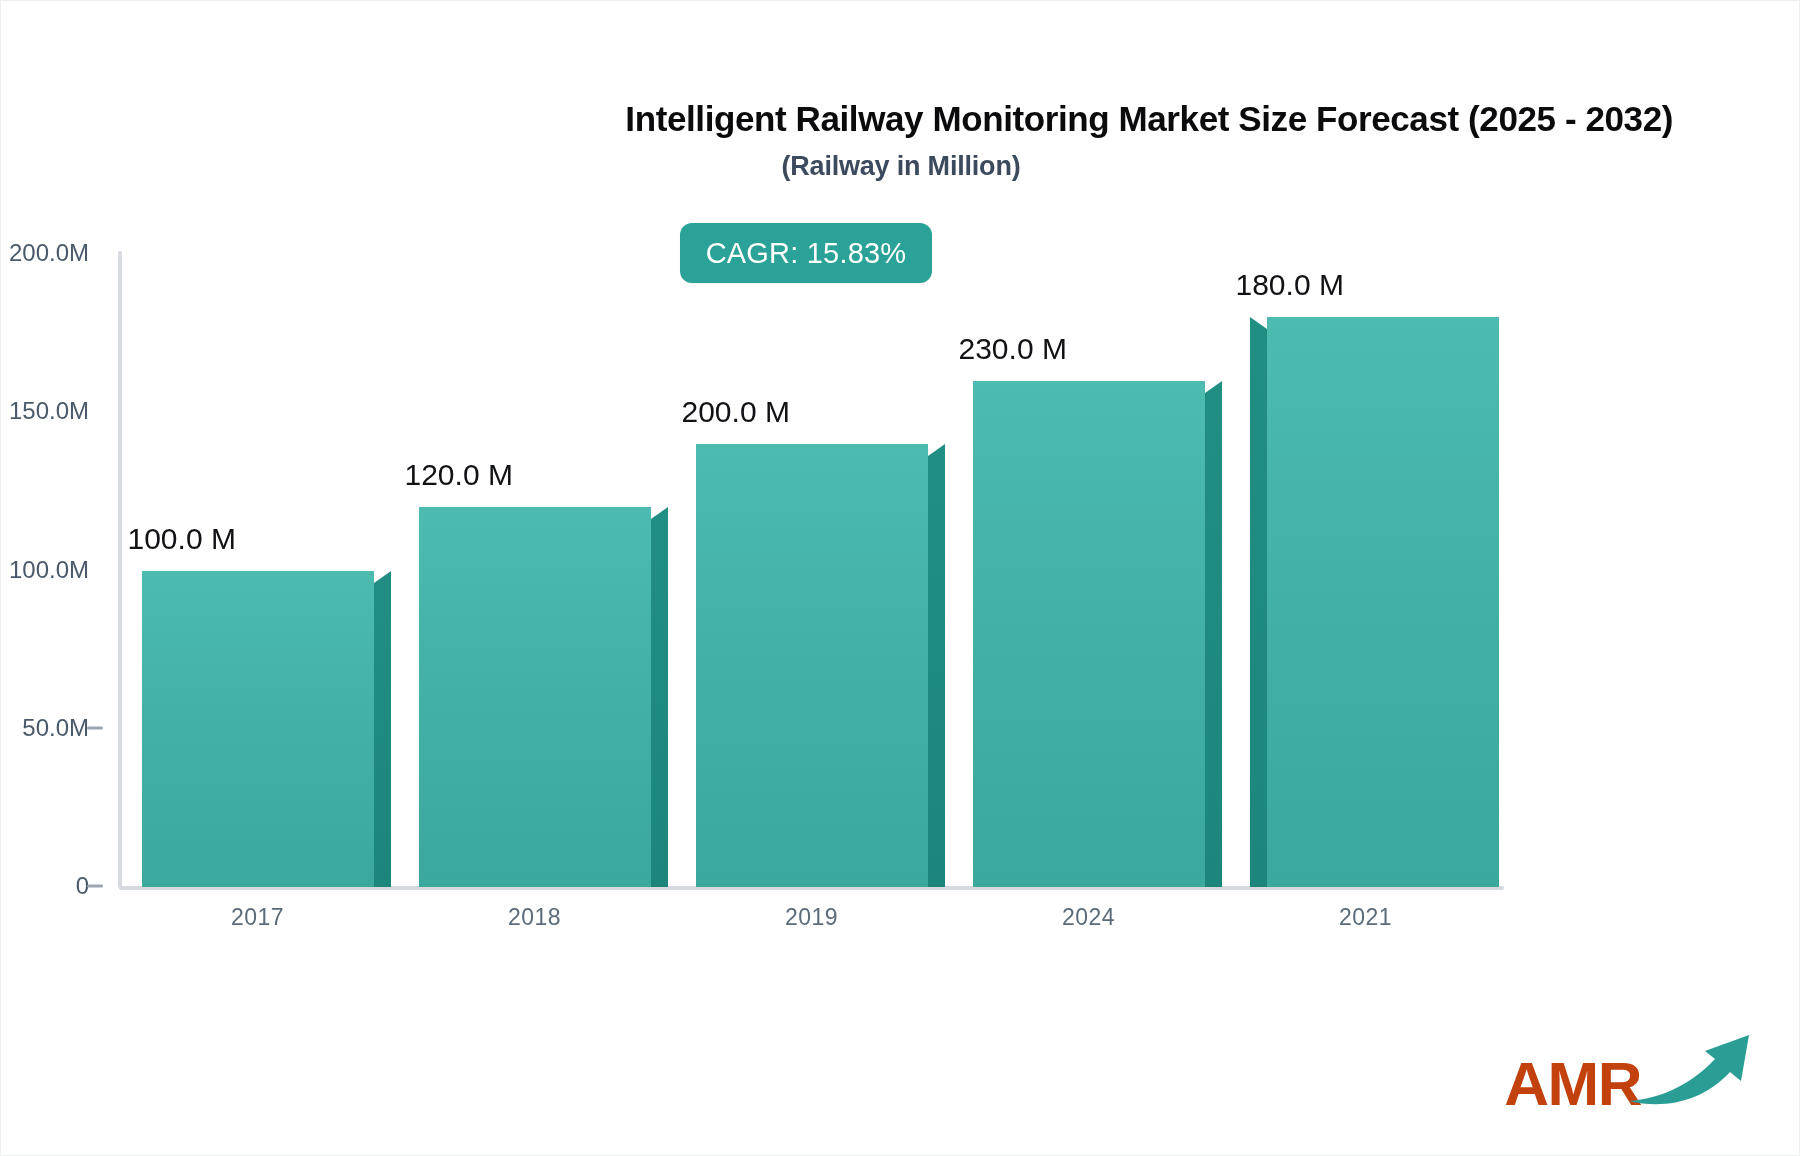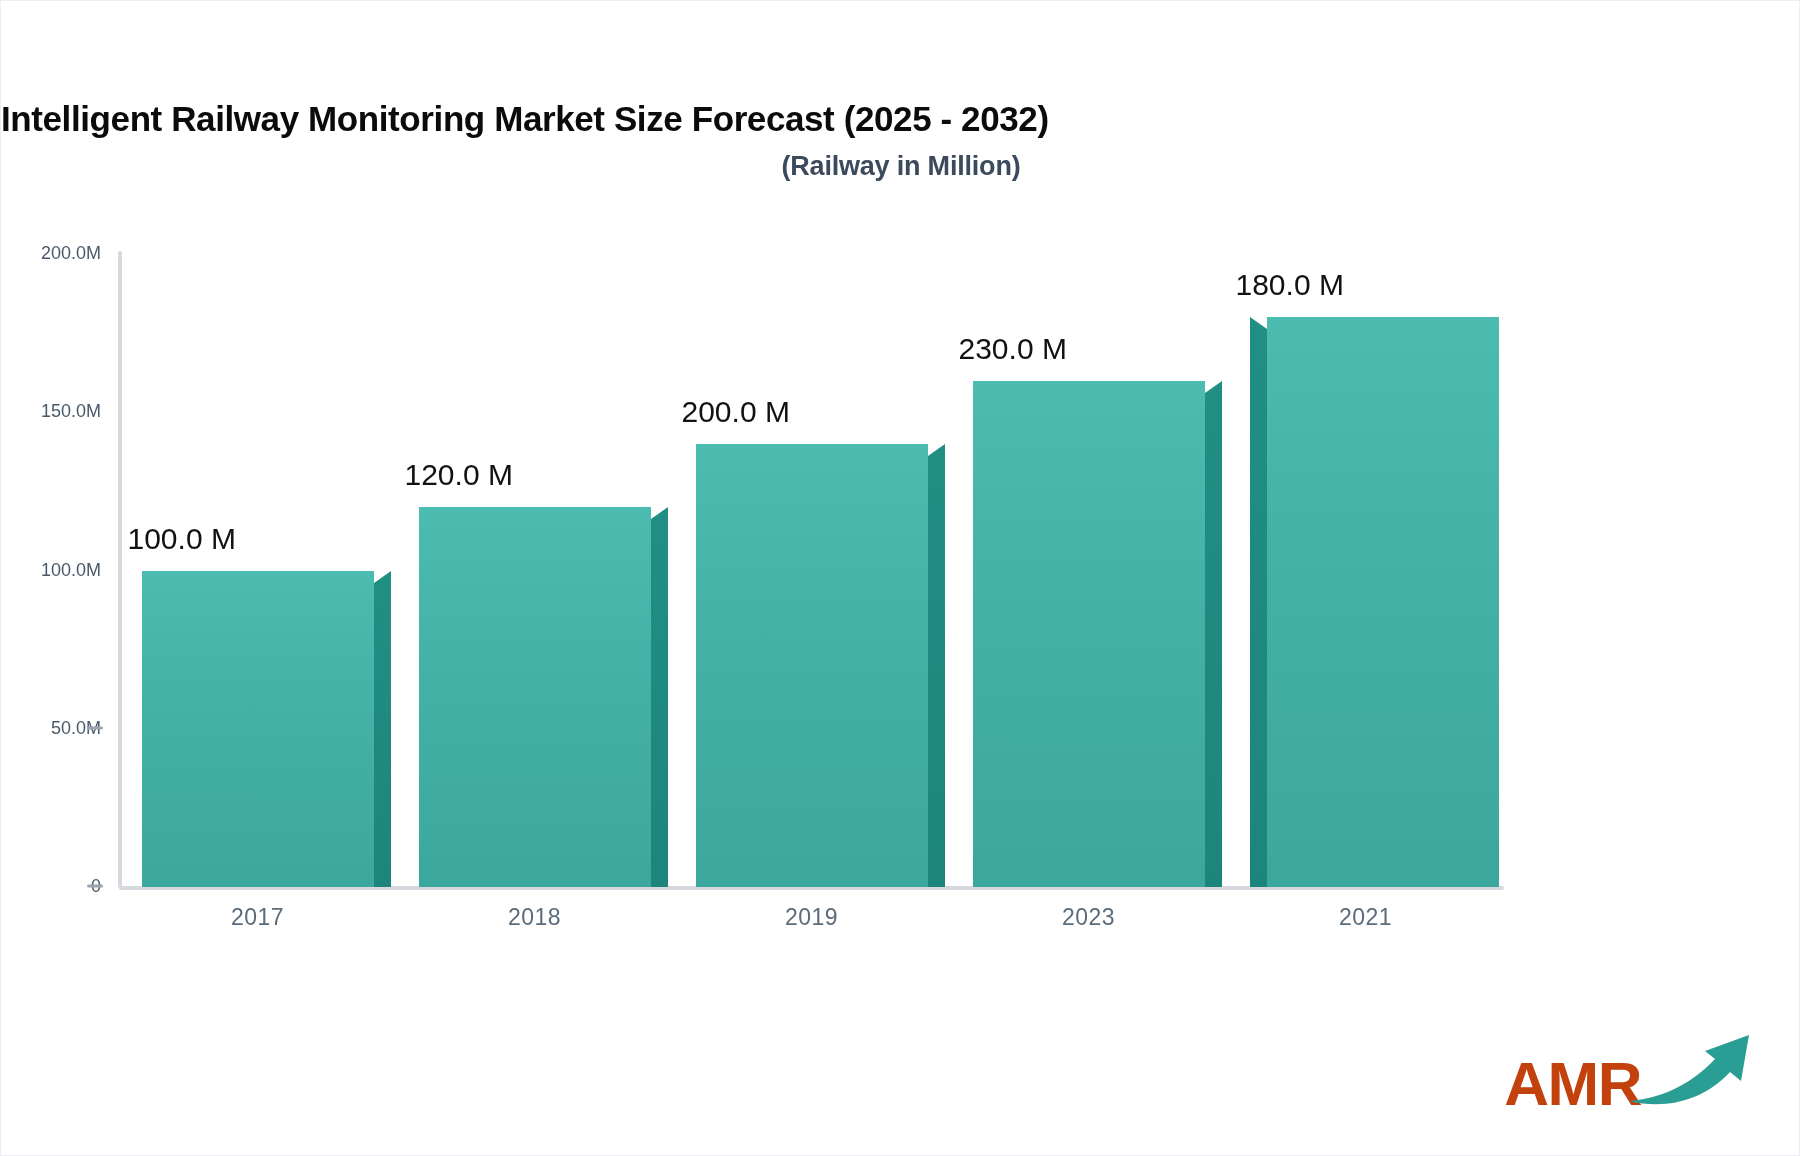--- a/index.html
+++ b/index.html
@@ -11,21 +11,21 @@
   }
   #canvas{
     position:absolute;left:0;top:0;width:1800px;height:1156px;
     background:#ffffff;
     box-sizing:border-box;
     border:1px solid #eceef1;
   }
   
   .title{
     position:absolute;left:0;top:98px;width:1672px;
-    text-align:left;
+    text-align:right;
     font-size:35px;font-weight:bold;color:#0b0b0d;
     letter-spacing:-0.4px;
     white-space:nowrap;
   }
   .subtitle{
     position:absolute;left:0;top:150px;width:1800px;
     text-align:center;
     font-size:27px;font-weight:bold;color:#3b4a5c;
     letter-spacing:-0.2px;
   }
@@ -53,23 +53,23 @@
   }
   .axis-x-line{
     position:absolute;left:118px;top:885px;
     width:1385px;height:4px;
     background:#d6d9de;
     border-radius:2px;
   }
   
   .ytick{
     position:absolute;
-    right:0;
+    right:12px;
     transform:translateY(-50%);
-    font-size:18px;color:#4a5a6b;
+    font-size:24px;color:#4a5a6b;
     white-space:nowrap;
     text-align:right;
   }
   .ytick-wrap{
     position:absolute;left:0;top:0;width:100px;height:1156px;
   }
   .ydash{
     position:absolute;
     width:16px;height:3px;background:#9aa5b1;border-radius:2px;
     transform:translateY(-50%);
@@ -124,20 +124,23 @@
 </style>
 </head>
 <body>
 
 <div id="canvas">
 
   <div class="title">Intelligent Railway Monitoring Market Size Forecast (2025 - 2032)</div>
 
   <div class="subtitle">(Railway in Million)</div>
 
+  <div class="cagr-badge">
+    <span>CAGR: 15.83%</span>
+  </div>
 
   <div class="axis-y-line"></div>
   <div class="axis-x-line"></div>
 
   <div class="ytick-wrap" id="ytick-wrap">
       <div class="ytick" style="top: 885px;">0</div>
       <div class="ydash" style="top: 885px; left: 86px;"></div>
       <div class="ytick" style="top: 726.75px;">50.0M</div>
       <div class="ydash" style="top: 726.75px; left: 86px;"></div>
       <div class="ytick" style="top: 568.5px;">100.0M</div>
@@ -175,21 +178,21 @@
         <div class="bar-side" style="height: 557.7px; left: 0px;"></div>
         <div class="bar-side-cap" style="bottom: 557.7px; left: 0px; border-bottom: 12px solid rgb(33, 142, 132); border-left: 0px solid transparent; border-right: 17px solid transparent;"></div>
       </div>
       <div class="bar-label" style="left: 1116.5px; top: 15.3px;">180.0 M</div>
     </div>
 
   <div id="xlabels">
       <div class="xlabel" style="left: 126.5px;">2017</div>
       <div class="xlabel" style="left: 403.5px;">2018</div>
       <div class="xlabel" style="left: 680.5px;">2019</div>
-      <div class="xlabel" style="left: 957.5px;">2023</div>
+      <div class="xlabel" style="left: 957.5px;">2024</div>
       <div class="xlabel" style="left: 1234.5px;">2021</div>
     </div>
 
   <div class="logo">
     <span class="logo-text">AMR</span>
     <span class="logo-arrow">
       <svg width="130" height="78" viewBox="0 0 130 78">
         <path d="M2 72 C 30 70, 62 58, 88 30 L 78 22 L 122 6 L 114 52 L 103 43 C 74 74, 36 80, 2 72 Z" fill="#2a9d94"></path>
       </svg>
     </span>

